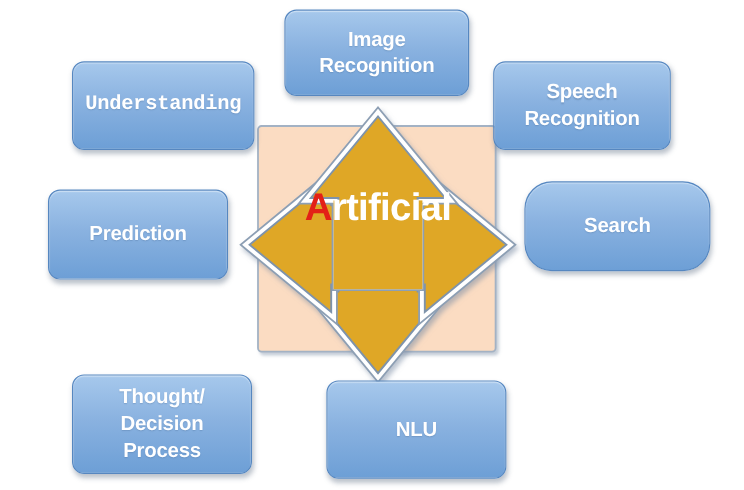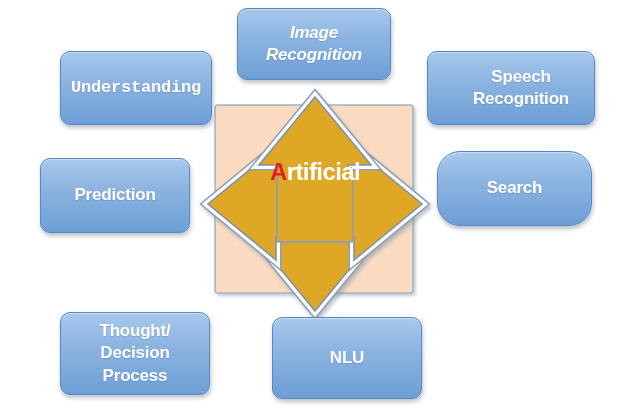--- a/index.html
+++ b/index.html
@@ -14,38 +14,38 @@
     background:linear-gradient(180deg,#a6c8ec 0%,#8ab2e0 45%,#6d9fd6 100%);
     border:1.4px solid #5687c0;
     box-shadow:1px 3px 4px rgba(105,120,140,0.45), inset 0 1px 1px rgba(255,255,255,0.45);
   }
   .node .lbl{
     color:#ffffff;font-weight:bold;font-size:17px;line-height:1.3;
     text-align:center;max-width:132px;letter-spacing:-0.2px;
     text-shadow:0 1px 1px rgba(60,90,130,0.25);
   }
   .n-understanding{left:60px;top:51px;width:150px;height:72px;font-family:Liberation Mono, monospace;}
-  .n-image{left:237px;top:8px;width:152px;height:70px;font-style:italic;}
-  .n-speech{left:427px;top:51px;width:146px;height:72px;padding-left:20px;}
+  .n-image{left:237px;top:8px;width:152px;height:70px;}
+  .n-speech{left:411px;top:51px;width:146px;height:72px;}
   .n-prediction{left:40px;top:158px;width:148px;height:73px;}
   .n-search{left:437px;top:151px;width:153px;height:73px;border-radius:23px;}
   .n-thought{left:60px;top:268px;width:148px;height:81px;margin-top:44px;}
   .n-thought .lbl{max-width:92px;}
   .n-data{left:422px;top:270px;width:148px;height:74px;}
   .n-nlu{left:242px;top:317px;width:148px;height:80px;margin-left:30px;}
   
   .center-svg{position:absolute;left:190px;top:79px;width:250px;height:250px;}
   .peach{fill:#fbdcc2;stroke:#a3b2c4;stroke-width:1.5;}
   .halo-outer{fill:#ffffff;stroke:#8d9fb4;stroke-width:11;stroke-linejoin:miter;}
   .halo{fill:#ffffff;stroke:#ffffff;stroke-width:8;stroke-linejoin:miter;}
   .gold{fill:#dfa726;stroke:#7e93ab;stroke-width:1.6;stroke-linejoin:miter;}
   
   .ai-text{position:absolute;left:190px;top:79px;width:250px;height:250px;pointer-events:none;}
   .ai-line{position:absolute;left:0;width:100%;text-align:center;
-    font-weight:bold;font-size:24px;letter-spacing:-0.6px;line-height:32px;color:#ffffff;}
+    font-weight:bold;font-size:32px;letter-spacing:-0.6px;line-height:32px;color:#ffffff;}
   .ai-line .initial{color:#e32017;}
   .ai-line1{top:77px;}
   .ai-line2{top:111px;}
 </style>
 </head>
 <body>
 
 <div class="canvas">
 
   <svg class="center-svg" viewBox="-125 -125 250 250" aria-hidden="true">

